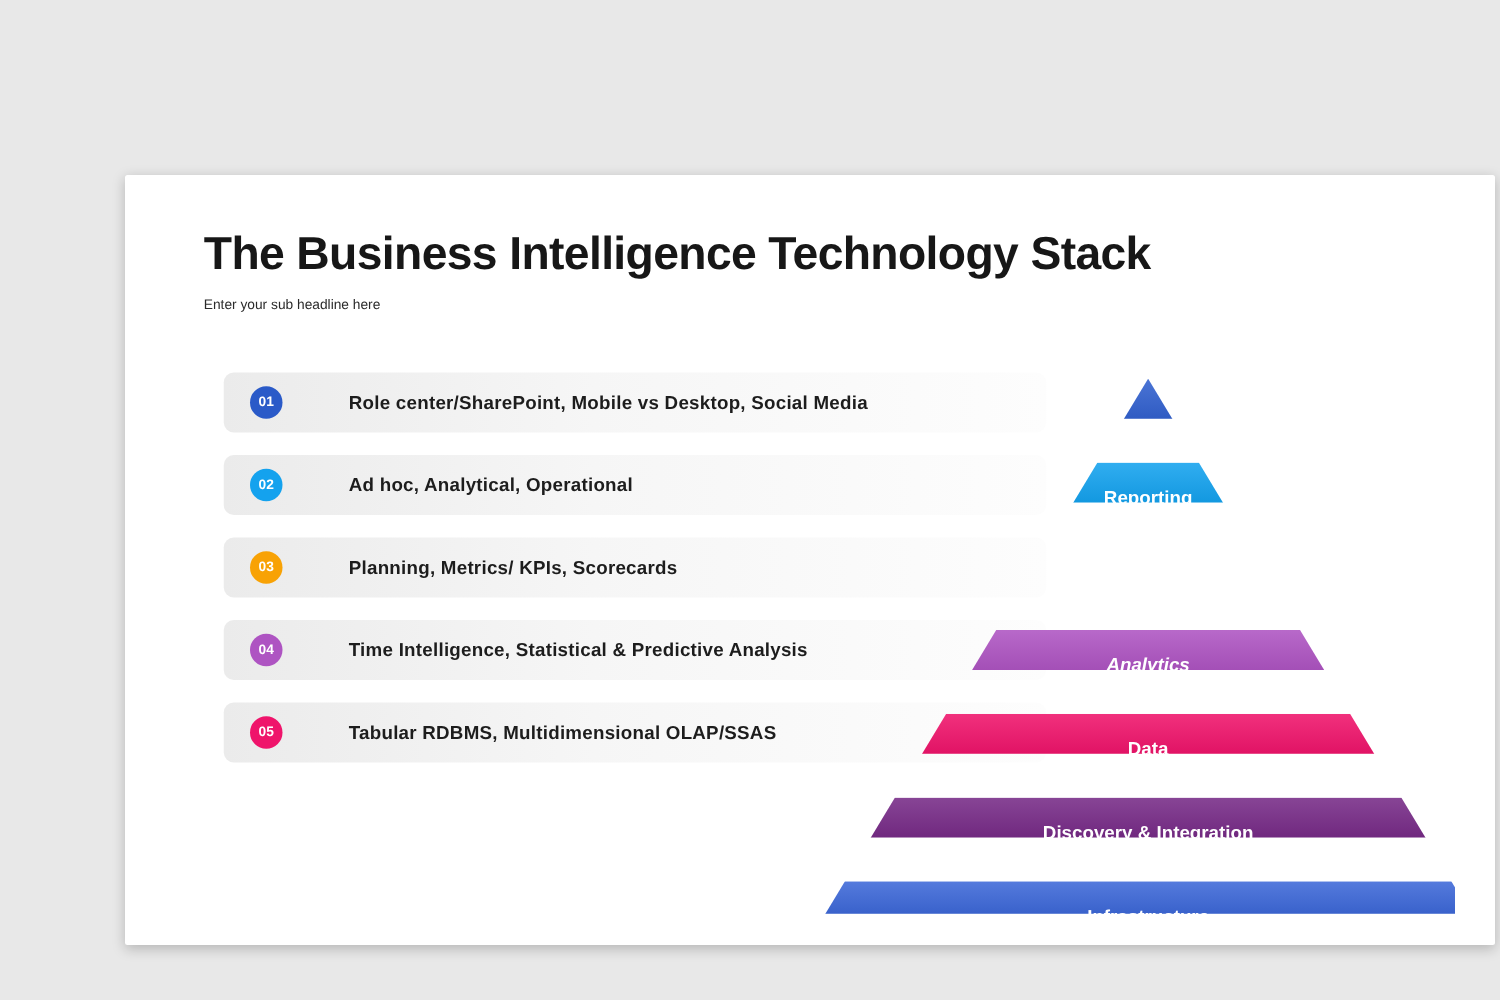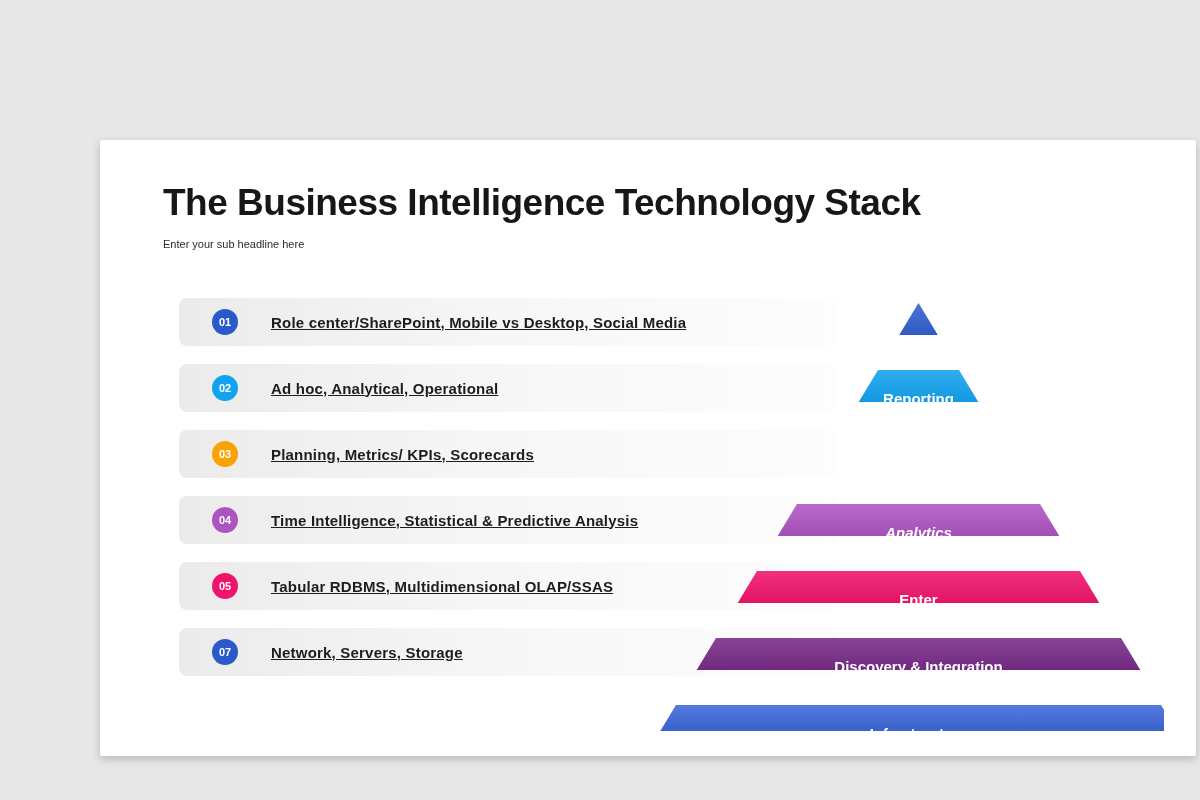--- a/index.html
+++ b/index.html
@@ -19,29 +19,29 @@
     font-size:37px; font-weight:600; letter-spacing:-0.5px; color:#171717;
   }
   .subtitle {
     position:absolute; left:47px; top:82px;
     font-size:11px; font-weight:400; color:#2a2a2a;
   }
   .rows { position:absolute; left:47px; top:126px; width:690px; }
   .row {
     height:48px; margin-bottom:18px; border-radius:8px;
     background:linear-gradient(90deg,#ebebeb 0%,#f6f6f6 45%,#fdfdfd 100%);
-    display:flex; align-items:center; padding-left:17px;
+    display:flex; align-items:center; padding-left:5px;gap:20px;
   }
   .badge {
     width:26px; height:26px; border-radius:50%;
     display:flex; align-items:center; justify-content:center;
     color:#fff; font-size:11px; font-weight:700; flex:0 0 26px;
     margin-right:17px;
   }
-  .row-text { font-size:15px; font-weight:700; color:#1d1d1d; letter-spacing:0.2px;text-decoration:underline; }
+  .row-text { font-size:15px; font-weight:700; color:#1d1d1d; letter-spacing:0.2px; }
 
   .pyramid { position:absolute; left:493px; top:115px; width:555px; height:466px; }
   .p-layer { position:absolute; left:0; width:555px; height:64px; }
   .p-layer .face { position:absolute; inset:0; }
   .p-layer .face::after {
     content:""; position:absolute; inset:0;
     background:linear-gradient(180deg, rgba(255,255,255,0.12), rgba(0,0,0,0.06));
   }
   .p-layer .edge {
     position:absolute; inset:0;
@@ -99,24 +99,20 @@
       <span class="row-text">Planning, Metrics/ KPIs, Scorecards</span>
     </div>
     <div class="row">
       <span class="badge" style="background: rgb(174, 84, 194);">04</span>
       <span class="row-text">Time Intelligence, Statistical &amp; Predictive Analysis</span>
     </div>
     <div class="row">
       <span class="badge" style="background: rgb(239, 20, 107);">05</span>
       <span class="row-text">Tabular RDBMS, Multidimensional OLAP/SSAS</span>
     </div>
-    <div class="row">
-      <span class="badge" style="background: rgb(42, 90, 200);">07</span>
-      <span class="row-text">Network, Servers, Storage</span>
-    </div>
   </div>
 
   <div class="pyramid">
     <div class="p-layer p0">
       <div class="edge"></div>
       <div class="face" style="background: rgb(50, 97, 207);"></div>
       <div class="p-label">Delivery</div>
     </div>
     <div class="p-layer p1">
       <div class="edge"></div>
@@ -124,21 +120,21 @@
       <div class="p-label">Reporting</div>
     </div>
     <div class="p-layer p3">
       <div class="edge"></div>
       <div class="face" style="background: rgb(174, 84, 194);"></div>
       <div class="p-label">Analytics</div>
     </div>
     <div class="p-layer p4">
       <div class="edge"></div>
       <div class="face" style="background: rgb(239, 20, 107);"></div>
-      <div class="p-label">Enter</div>
+      <div class="p-label">Data</div>
     </div>
     <div class="p-layer p5">
       <div class="edge"></div>
       <div class="face" style="background: rgb(119, 43, 135);"></div>
       <div class="p-label">Discovery &amp; Integration</div>
     </div>
     <div class="p-layer p6">
 
       <div class="face" style="background: rgb(61, 104, 216);"></div>
       <div class="p-label">Infrastructure</div>

